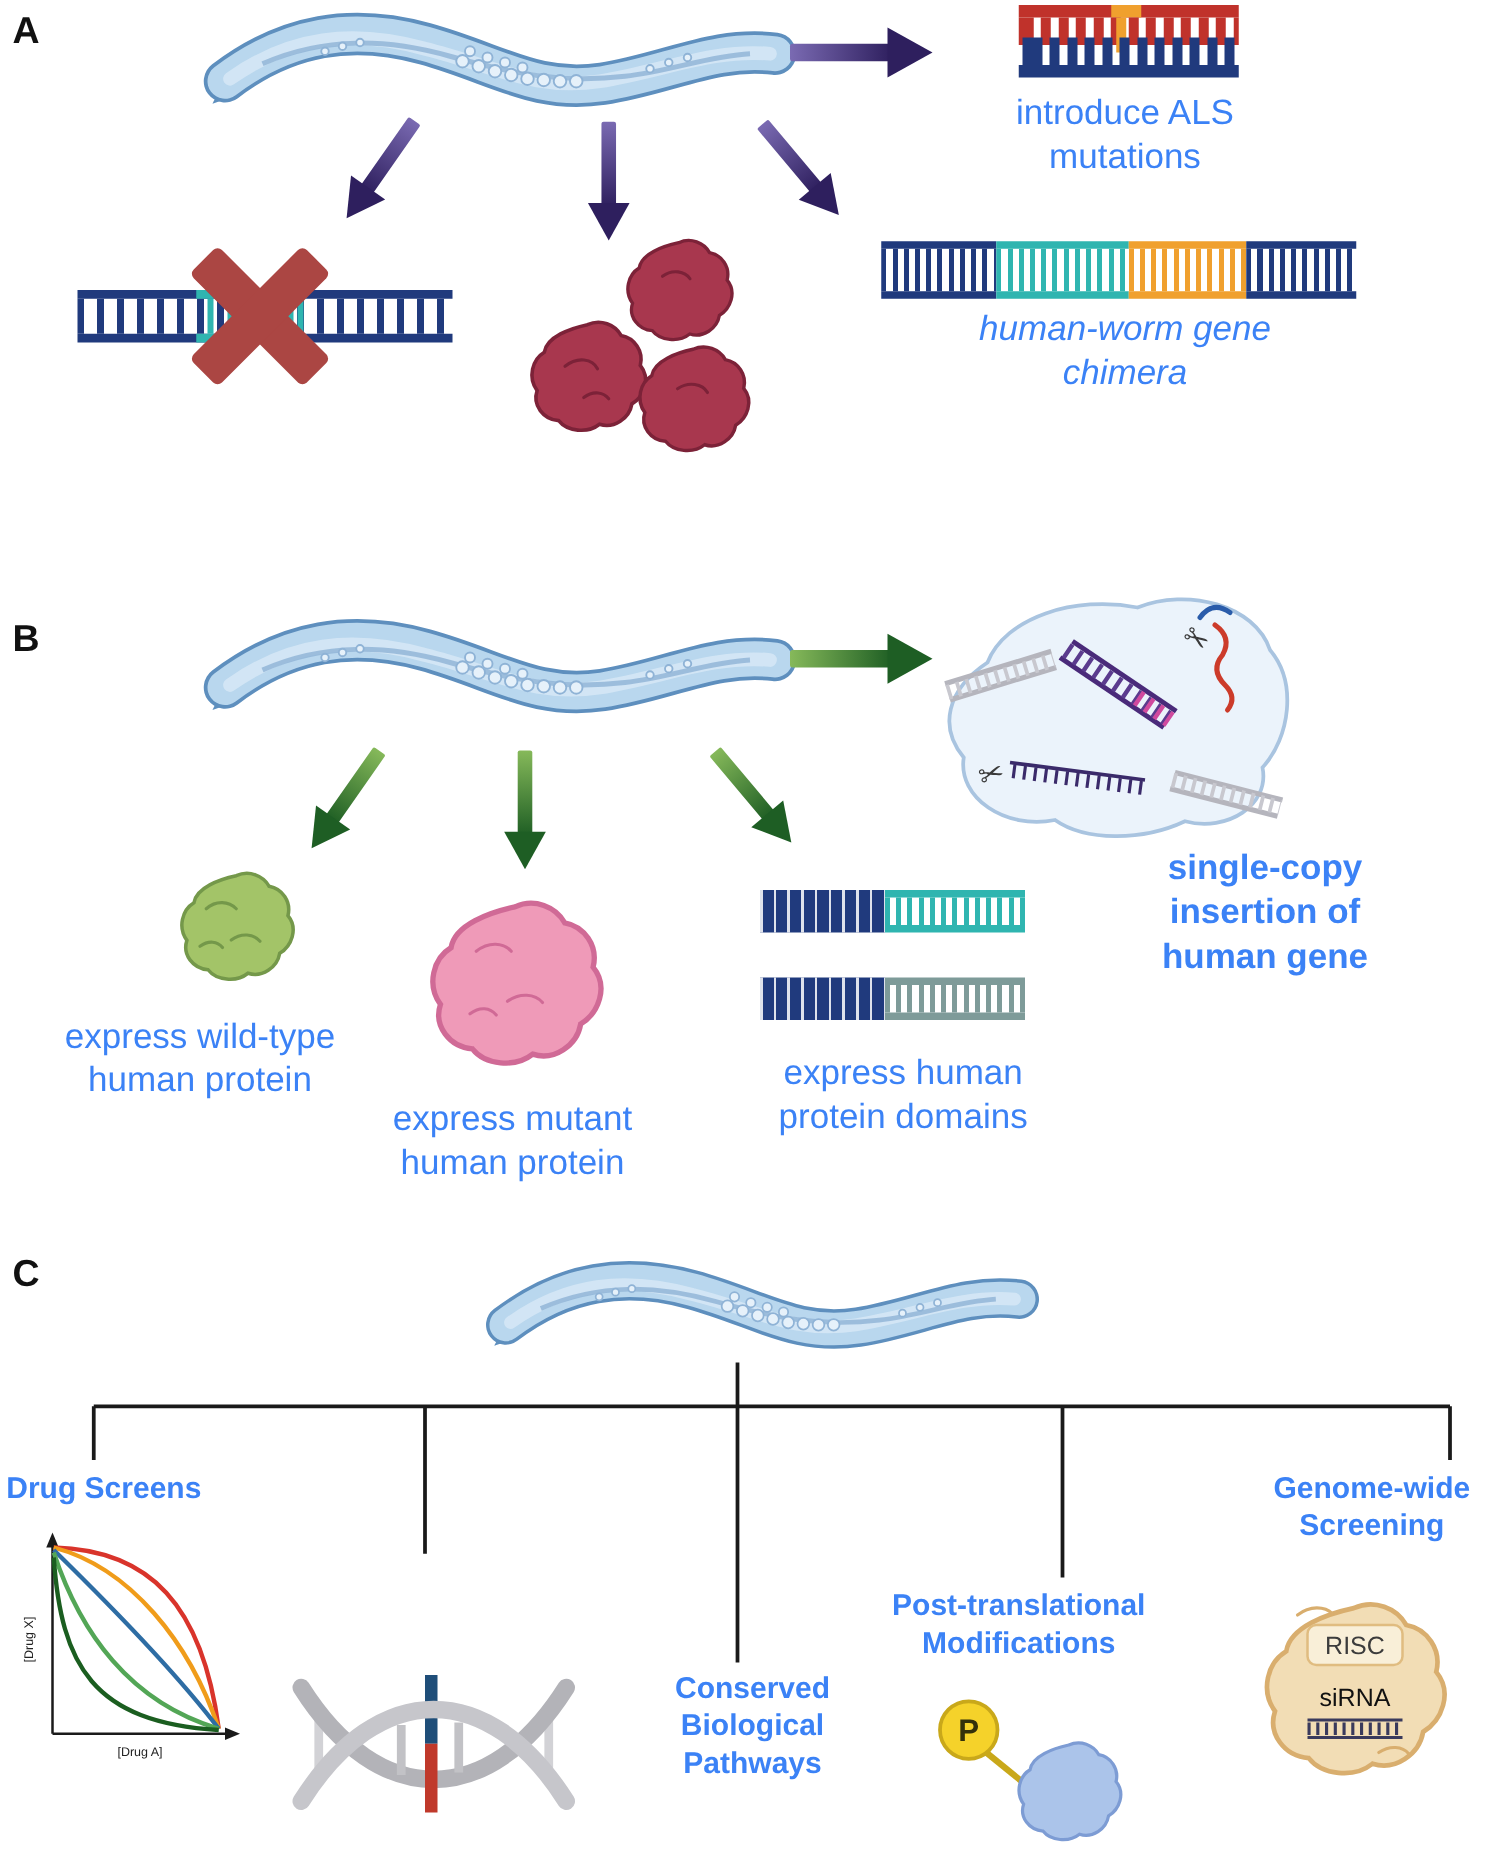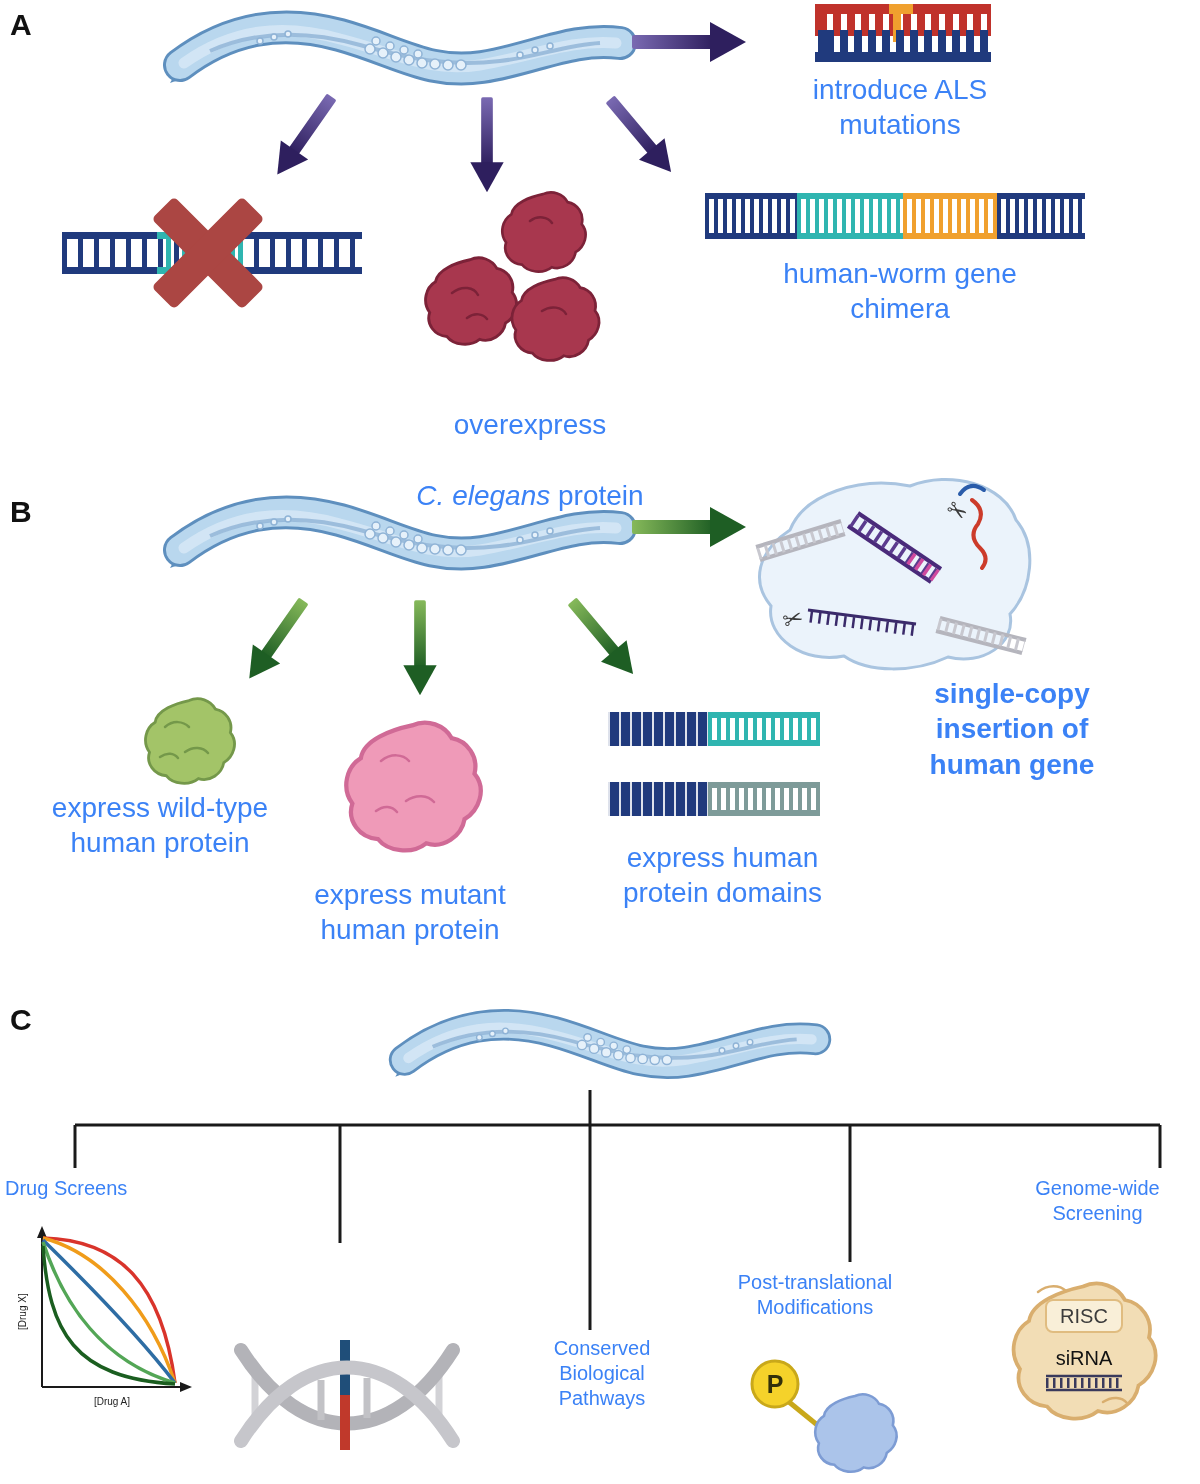--- a/index.html
+++ b/index.html
@@ -2,21 +2,21 @@
 <html><head>
 <meta charset="utf-8">
 <style>
   html,body { margin:0; padding:0; background:#ffffff; }
   .stage { position:relative; width:1200px; height:1484px; background:#fff;
            font-family:"Liberation Sans","DejaVu Sans",sans-serif; overflow:hidden; }
   .abs { position:absolute; }
   svg { overflow:visible; display:block; }
   .lbl { position:absolute; white-space:pre-line; text-align:center;
          font-size:28px; line-height:1.26; color:#3b82f6; }
-  .head { font-weight:400; font-size:20px; }
+  .head { font-weight:700; font-size:24px; }
   .panel-letter { position:absolute; font-weight:700; font-size:30px; color:#111; }
   .it { font-style:italic; }
   .xbar { position:absolute; width:128px; height:32px; background:#ab4643; border-radius:5px; }
   .seg { height:100%; box-sizing:border-box; }
   .ladder { position:absolute; box-sizing:border-box; }
 </style>
 </head>
 <body>
 
 <div class="stage">
@@ -108,32 +108,28 @@
     <div class="xbar" style="left:82px; top:42px; transform:rotate(45deg);"></div>
     <div class="xbar" style="left:82px; top:42px; transform:rotate(-45deg);"></div>
   </div>
 
   <svg class="abs" style="left:412px; top:183px;" width="200" height="190" viewBox="0 0 200 190">
     <use href="#blob" x="85" y="5" width="92" height="88" fill="#a8374e" stroke="#7c2238" stroke-width="3"></use>
     <use href="#blob" x="8" y="70" width="100" height="96" fill="#a8374e" stroke="#7c2238" stroke-width="3"></use>
     <use href="#blob" x="95" y="90" width="95" height="92" fill="#a8374e" stroke="#7c2238" stroke-width="3"></use>
     <path d="M118,38 c8,-6 18,-4 22,2 M40,110 c10,-8 22,-6 26,2 M130,128 c9,-6 20,-4 24,3 M55,135 c8,-6 16,-4 20,1" stroke="#7c2238" stroke-width="2.5" fill="none" stroke-linecap="round"></path>
   </svg>
-  <div class="lbl" style="left:385px; top:372px; width:290px;">
-    <span style="display:block">overexpress</span>
-    <span style="display:block"><span class="it">C. elegans</span><span> protein</span></span>
-  </div>
 
   <div class="abs" style="left:705px; top:193px; width:380px; height:46px; display:flex;">
     <div class="seg" style="width:92px; border-top:6px solid #203a7d; border-bottom:6px solid #203a7d; background-image:repeating-linear-gradient(90deg,#203a7d 0 4px,transparent 4px 9px);"></div>
     <div class="seg" style="width:106px; border-top:6px solid #2fb5b0; border-bottom:6px solid #2fb5b0; background-image:repeating-linear-gradient(90deg,#2fb5b0 0 4px,transparent 4px 9px);"></div>
     <div class="seg" style="width:94px; border-top:6px solid #f0a02e; border-bottom:6px solid #f0a02e; background-image:repeating-linear-gradient(90deg,#f0a02e 0 4px,transparent 4px 9px);"></div>
     <div class="seg" style="width:88px; border-top:6px solid #203a7d; border-bottom:6px solid #203a7d; background-image:repeating-linear-gradient(90deg,#203a7d 0 4px,transparent 4px 9px);"></div>
   </div>
-  <div class="lbl" style="left:765px; top:256px; width:270px;">human-worm gene
+  <div class="lbl" style="left:765px; top:245px; width:270px;font-style:italic;">human-worm gene
 chimera</div>
 
   <div class="panel-letter" style="left:10px; top:495px;">B</div>
 
   <svg class="abs" style="left:170px; top:488px;" width="460" height="105">
       <use href="#worm"></use>
     </svg>
 
   <svg class="abs" style="left:628px; top:502px;" width="120" height="50">
       <use href="#arrow-g"></use>
@@ -168,21 +164,21 @@
     <line x1="190" y1="156" x2="276" y2="178" stroke="#c8c8cf" stroke-width="12" stroke-dasharray="3 5"></line>
   </svg>
   <div class="lbl" style="left:898px; top:676px; width:228px;font-weight:bold;">single-copy
 insertion of
 human gene</div>
 
   <svg class="abs" style="left:130px; top:692px;" width="120" height="100" viewBox="0 0 120 100">
     <use href="#blob" x="4" y="2" width="110" height="94" fill="#a3c468" stroke="#74984a" stroke-width="3"></use>
     <path d="M35,35 c8,-7 18,-6 24,0 M55,60 c8,-6 18,-5 23,1 M30,65 c7,-5 14,-4 18,1" stroke="#74984a" stroke-width="2.5" fill="none" stroke-linecap="round"></path>
   </svg>
-  <div class="lbl" style="left:25px; top:790px; width:270px;">express wild-type
+  <div class="lbl" style="left:25px; top:811px; width:270px;">express wild-type
 human protein</div>
 
   <svg class="abs" style="left:336px; top:706px;" width="155" height="160" viewBox="0 0 155 160">
     <use href="#blob" x="5" y="8" width="142" height="145" fill="#ef9ab8" stroke="#d06a96" stroke-width="3"></use>
     <path d="M45,55 c10,-8 22,-7 28,0 M70,95 c10,-7 22,-6 28,1 M40,105 c8,-6 16,-5 21,1" stroke="#d06a96" stroke-width="2.5" fill="none" stroke-linecap="round"></path>
   </svg>
   <div class="lbl" style="left:285px; top:877px; width:250px;">express mutant
 human protein</div>
 
   <div class="abs" style="left:608px; top:712px; width:212px; height:106px;">

